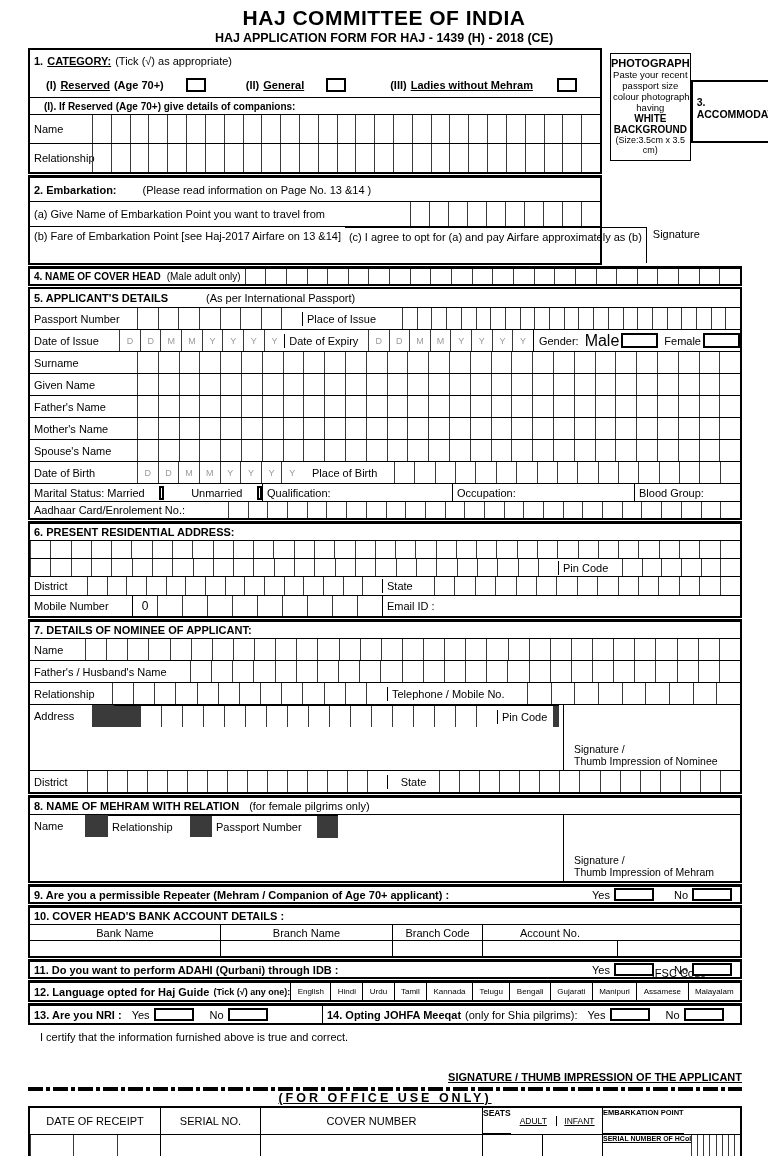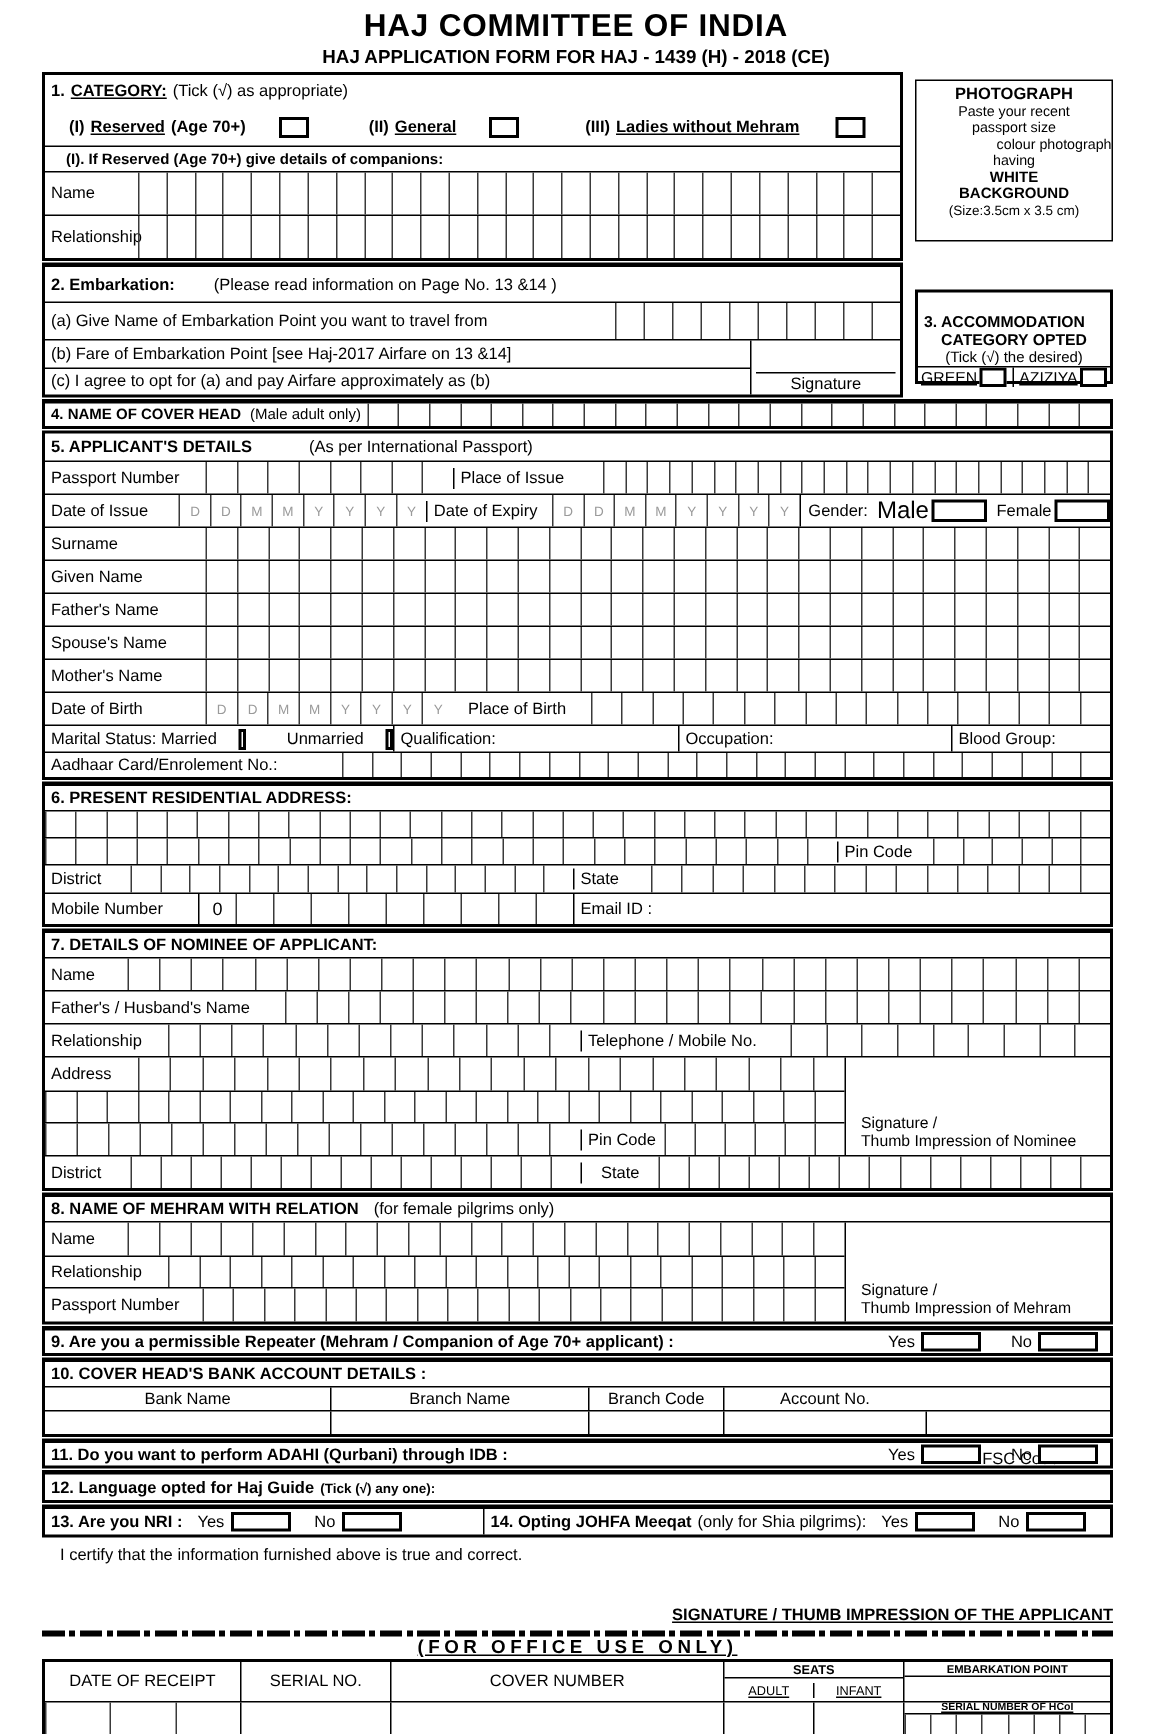--- a/index.html
+++ b/index.html
@@ -21,21 +21,21 @@
   .lbl { padding:1px 4px; font-size:11px; white-space:nowrap; }
   .sm { font-size:10px; }
   .cells { display:flex; flex:1; align-self:stretch; }
   .cells .c { flex:1; border-left:1px solid #3a3a3a; }
   .cells.dmy .c { color:#9a9a9a; font-size:9px; display:flex; align-items:center; justify-content:center; }
   .cb { display:inline-block; width:20px; height:14px; border:2px solid #000; vertical-align:middle; background:#fff; }
   .cb.wide { width:37px; height:15px; }
   .cb.yn { width:40px; height:13px; }
   .cb.sm2 { width:15px; height:14px; }
   .cb.acc { width:18px; height:13px; }
-  .stack { display:flex; flex-direction:column; }
+  .stack { display:flex; }
   .grow { flex:1;text-decoration:underline; }
   .sigbox { display:flex; flex-direction:column; justify-content:flex-end; padding:2px 6px 3px 10px; font-size:10.5px; }
   .langs { display:flex; flex:1; align-self:stretch; align-items:stretch; }
   .lang { flex:1 1 auto; border-left:1px solid #000; font-size:8px; display:flex; align-items:center; justify-content:center; padding:0 2px; white-space:nowrap; }
   .dashrule { height:4px; margin-top:2px;
     background:repeating-linear-gradient(90deg,#000 0 15px,#fff 15px 18px,#000 18px 22px,#fff 22px 25px); }
   .officetitle { text-align:center; font-weight:bold; font-size:12.5px; letter-spacing:3px; text-decoration:underline; }
   .colhead { display:flex; align-items:center; justify-content:center; font-size:11px; }
 </style>
 </head>
@@ -406,55 +406,55 @@
             <span class="c"></span>
             <span class="c"></span>
             <span class="c"></span>
             <span class="c"></span>
             <span class="c"></span>
             <span class="c"></span>
             <span class="c"></span>
           </span>
       </div>
       <div class="row bt" style="height:22px;">
+        <span class="lbl" style="width:107px;">Mother's Name</span>
+        <span class="cells">
+            <span class="c"></span>
+            <span class="c"></span>
+            <span class="c"></span>
+            <span class="c"></span>
+            <span class="c"></span>
+            <span class="c"></span>
+            <span class="c"></span>
+            <span class="c"></span>
+            <span class="c"></span>
+            <span class="c"></span>
+            <span class="c"></span>
+            <span class="c"></span>
+            <span class="c"></span>
+            <span class="c"></span>
+            <span class="c"></span>
+            <span class="c"></span>
+            <span class="c"></span>
+            <span class="c"></span>
+            <span class="c"></span>
+            <span class="c"></span>
+            <span class="c"></span>
+            <span class="c"></span>
+            <span class="c"></span>
+            <span class="c"></span>
+            <span class="c"></span>
+            <span class="c"></span>
+            <span class="c"></span>
+            <span class="c"></span>
+            <span class="c"></span>
+          </span>
+      </div>
+      <div class="row bt" style="height:22px;">
         <span class="lbl" style="width:107px;">Spouse's Name</span>
-        <span class="cells">
-            <span class="c"></span>
-            <span class="c"></span>
-            <span class="c"></span>
-            <span class="c"></span>
-            <span class="c"></span>
-            <span class="c"></span>
-            <span class="c"></span>
-            <span class="c"></span>
-            <span class="c"></span>
-            <span class="c"></span>
-            <span class="c"></span>
-            <span class="c"></span>
-            <span class="c"></span>
-            <span class="c"></span>
-            <span class="c"></span>
-            <span class="c"></span>
-            <span class="c"></span>
-            <span class="c"></span>
-            <span class="c"></span>
-            <span class="c"></span>
-            <span class="c"></span>
-            <span class="c"></span>
-            <span class="c"></span>
-            <span class="c"></span>
-            <span class="c"></span>
-            <span class="c"></span>
-            <span class="c"></span>
-            <span class="c"></span>
-            <span class="c"></span>
-          </span>
-      </div>
-      <div class="row bt" style="height:22px;">
-        <span class="lbl" style="width:107px;">Mother's Name</span>
         <span class="cells">
             <span class="c"></span>
             <span class="c"></span>
             <span class="c"></span>
             <span class="c"></span>
             <span class="c"></span>
             <span class="c"></span>
             <span class="c"></span>
             <span class="c"></span>
             <span class="c"></span>
@@ -1059,20 +1059,33 @@
       <span class="lbl b" style="flex:1;">11. Do you want to perform ADAHI (Qurbani) through IDB :</span>
       <span class="lbl">Yes</span>
       <span class="cb yn"></span>
       <span class="lbl" style="margin-left:16px;">No</span>
       <span class="cb yn" style="margin-right:8px;"></span>
     </div>
 
     <div class="box row" style="border-top-width:3px; margin-top:1px; height:22px;">
       <span class="lbl b">12. Language opted for Haj Guide</span>
       <span class="b" style="font-size:9px; white-space:nowrap;">(Tick (√) any one):</span>
+      <span class="langs">
+        <span class="lang">English</span>
+        <span class="lang">Hindi</span>
+        <span class="lang">Urdu</span>
+        <span class="lang">Tamil</span>
+        <span class="lang">Kannada</span>
+        <span class="lang">Telugu</span>
+        <span class="lang">Bengali</span>
+        <span class="lang">Gujarati</span>
+        <span class="lang">Manipuri</span>
+        <span class="lang">Assamese</span>
+        <span class="lang">Malayalam</span>
+      </span>
     </div>
 
     <div class="box row" style="border-top-width:3px; margin-top:1px; height:22px;">
       <span class="row" style="width:292px; align-self:stretch;">
         <span class="lbl b">13. Are you   NRI :</span>
         <span class="lbl" style="margin-left:2px;">Yes</span>
         <span class="cb yn"></span>
         <span class="lbl" style="margin-left:12px;">No</span>
         <span class="cb yn"></span>
       </span>

